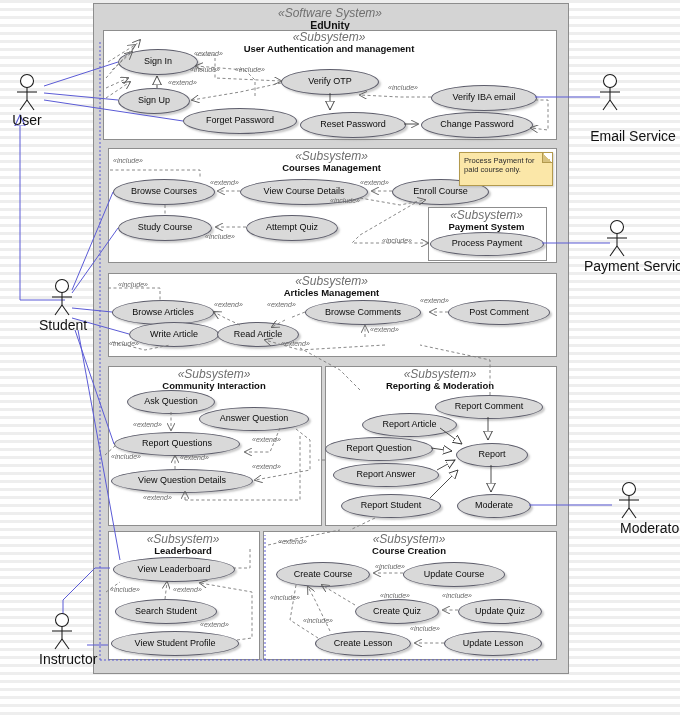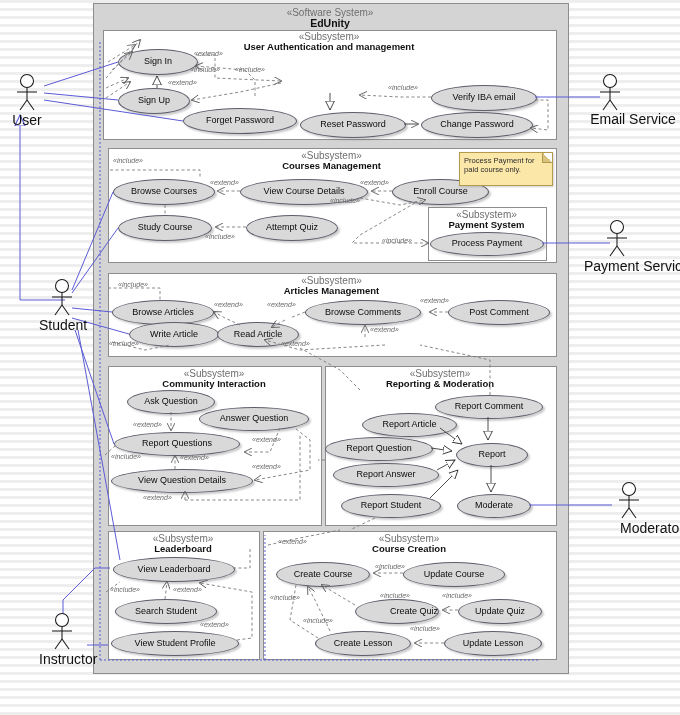--- a/index.html
+++ b/index.html
@@ -15,21 +15,21 @@
       repeating-linear-gradient(to bottom, #ececec 0px, #ececec 3px, #ffffff 3px, #ffffff 8px),
       repeating-linear-gradient(to right, rgba(255,255,255,0) 0px, rgba(255,255,255,0) 72px, #ffffff 72px, #ffffff 86px);
     opacity:.85;
   }
   #canvas{position:absolute;left:0;top:0;width:680px;height:715px;}
   svg.layer{position:absolute;left:0;top:0;width:680px;height:715px;overflow:visible;}
   
   .sysbox{position:absolute;background:#d4d4d4;border:1px solid #8d8d8d;}
   .subbox{position:absolute;background:#ffffff;border:1px solid #8d8d8d;}
   .frame-title{position:absolute;width:100%;text-align:center;left:0;line-height:1.12;pointer-events:none;}
-  .stereo{display:block;font-size:10px;color:#6f6f6f;}
+  .stereo{display:block;font-size:12px;color:#6f6f6f;font-style:italic;}
   .fname{display:block;font-size:9.5px;color:#111;font-weight:bold;}
   .sysname{display:block;font-size:10.5px;color:#111;font-weight:bold;}
   
   .uc{
     position:absolute;border-radius:50%;
     background:#d9d9d9;border:1px solid #5d5d6b;
     box-shadow:2px 2px 2px rgba(120,120,120,.38);
     display:flex;align-items:center;justify-content:center;
     font-size:9px;color:#0a0a0a;text-align:center;line-height:1.05;
   }
@@ -66,20 +66,23 @@
     <span class="stereo">«Subsystem»</span>
     <span class="fname">User Authentication and management</span>
   </div>
 
   <div class="uc" style="left:118px;top:49px;width:78px;height:24px;">
       <span>Sign In</span>
     </div>
   <div class="uc" style="left:118px;top:88px;width:70px;height:24px;">
       <span>Sign Up</span>
     </div>
+  <div class="uc" style="left:281px;top:69px;width:96px;height:24px;">
+      <span>Verify OTP</span>
+    </div>
   <div class="uc" style="left:431px;top:85px;width:104px;height:24px;">
       <span>Verify IBA email</span>
     </div>
   <div class="uc" style="left:183px;top:108px;width:112px;height:24px;">
       <span>Forget Password</span>
     </div>
   <div class="uc" style="left:300px;top:112px;width:104px;height:24px;">
       <span>Reset Password</span>
     </div>
   <div class="uc" style="left:421px;top:112px;width:110px;height:24px;">
@@ -212,21 +215,21 @@
     <span class="stereo">«Subsystem»</span>
     <span class="fname">Course Creation</span>
   </div>
 
   <div class="uc" style="left:403px;top:562px;width:100px;height:23px;">
       <span>Update Course</span>
     </div>
   <div class="uc" style="left:276px;top:562px;width:92px;height:23px;">
       <span>Create Course</span>
     </div>
-  <div class="uc" style="left:355px;top:599px;width:82px;height:23px;justify-content:flex-end;">
+  <div class="uc" style="left:355px;top:599px;width:82px;height:23px;">
       <span>Create Quiz</span>
     </div>
   <div class="uc" style="left:458px;top:599px;width:82px;height:23px;">
       <span>Update Quiz</span>
     </div>
   <div class="uc" style="left:315px;top:631px;width:94px;height:23px;">
       <span>Create Lesson</span>
     </div>
   <div class="uc" style="left:444px;top:631px;width:96px;height:23px;">
       <span>Update Lesson</span>
@@ -456,21 +459,21 @@
 
   <div class="actor" style="left:4px;top:111px;">
     <div class="actor-name">User</div>
   </div>
   <div class="actor" style="left:39px;top:316px;">
     <div class="actor-name">Student</div>
   </div>
   <div class="actor" style="left:39px;top:650px;">
     <div class="actor-name">Instructor</div>
   </div>
-  <div class="actor" style="left:587px;top:110px;width:92px;">
+  <div class="actor" style="left:587px;top:127px;width:92px;">
     <div class="actor-name">Email Service</div>
   </div>
   <div class="actor" style="left:584px;top:257px;width:92px;">
     <div class="actor-name">Payment Service</div>
   </div>
   <div class="actor" style="left:606px;top:519px;width:92px;">
     <div class="actor-name">Moderator</div>
   </div>
 
 </div>

